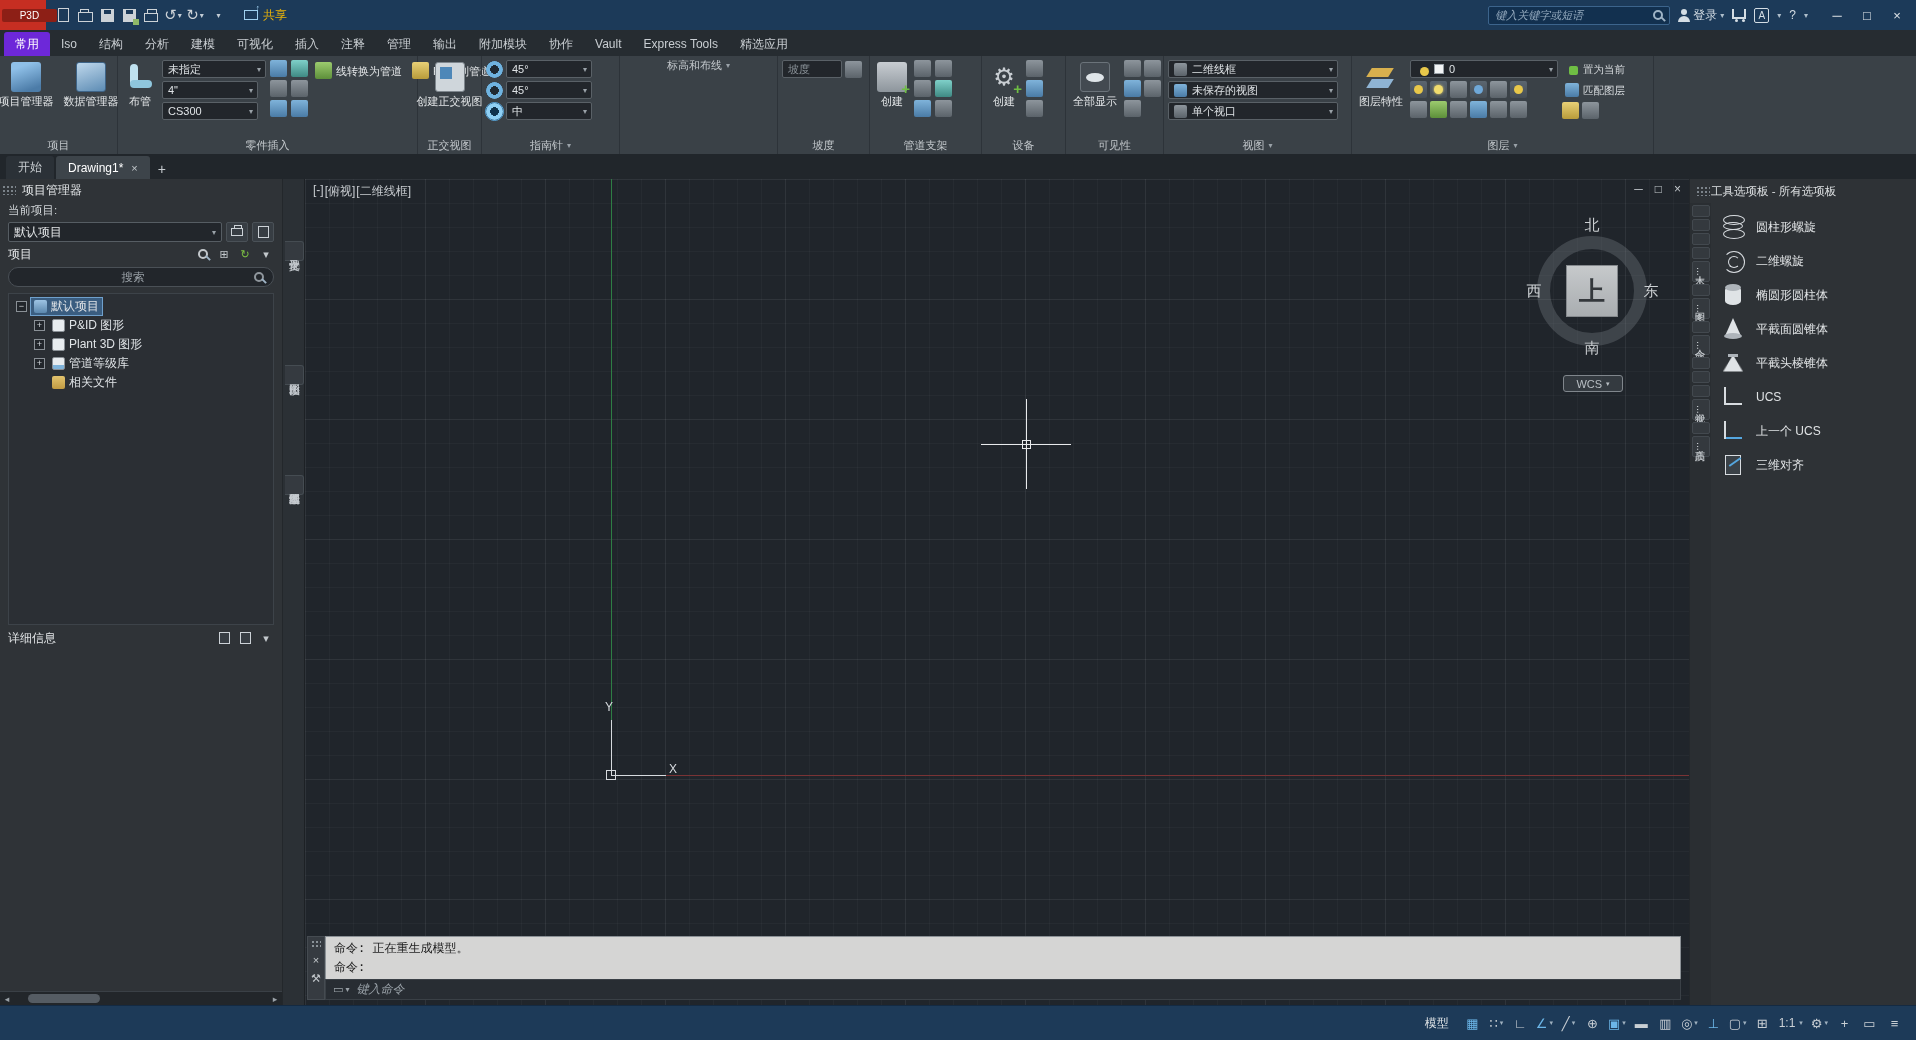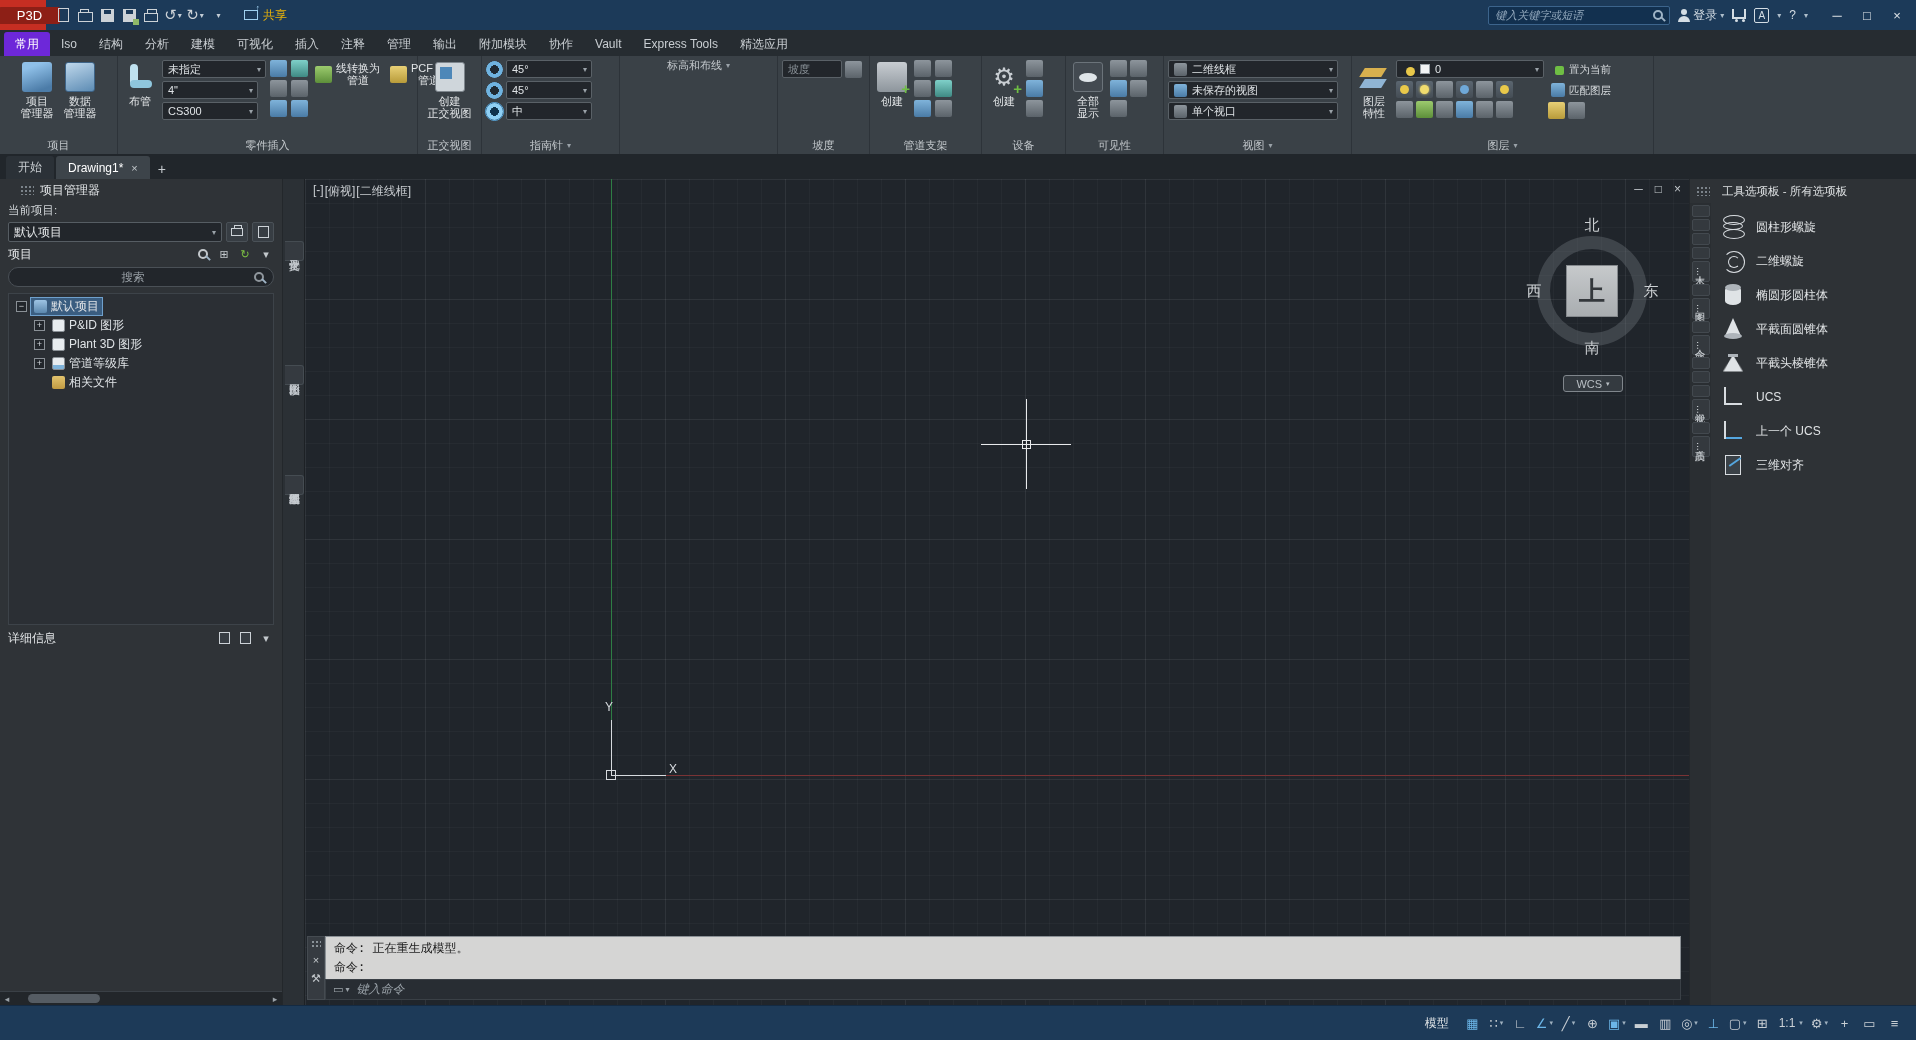--- a/index.html
+++ b/index.html
@@ -3,21 +3,21 @@
 <meta charset="utf-8">
 <style>
 *{box-sizing:border-box;margin:0;padding:0}
 html,body{width:1916px;height:1040px;overflow:hidden}
 body{font-family:"Liberation Sans","DejaVu Sans",sans-serif;font-size:12px;color:#d8dadc;background:#2a2e33}
 .app{width:1916px;height:1040px;display:flex;flex-direction:column}
 
 .titlebar{height:30px;background:#1c3a59;display:flex;align-items:center;position:relative;flex:none;padding-right:4px}
 .logo{width:46px;height:30px;background:#c62e22;display:flex;align-items:center;justify-content:center;gap:2px;color:#fff;flex:none}
 .logoA{font-weight:bold;font-size:15px}
-.logoSub{font-size:13px;background:#8d1f16;padding:1px 18px;border-radius:2px}
+.logoSub{font-size:10px;background:#8d1f16;padding:1px 18px;border-radius:2px}
 .qat{display:flex;align-items:center;margin-left:6px}
 .qbtn{height:24px;min-width:22px;display:flex;align-items:center;justify-content:center;gap:1px;border-radius:2px}
 .qcaret{font-size:8px;color:#c3cdd6}
 .qcaret:empty{display:none}
 .i-new{width:11px;height:14px;border:1px solid #ccd2d7}
 .i-open{width:15px;height:10px;border:1px solid #ccd2d7;position:relative;margin-top:3px}
 .i-open::before{content:"";position:absolute;top:-4px;left:1px;width:7px;height:3px;border:1px solid #ccd2d7;border-bottom:none}
 .i-save{width:13px;height:13px;background:#ccd2d7;position:relative}
 .i-save::before{content:"";position:absolute;top:1px;left:3px;width:7px;height:4px;background:#1c3a59}
 .i-saveas{width:13px;height:13px;background:#ccd2d7;position:relative}
@@ -53,21 +53,21 @@
 .rtab{padding:0 11px;height:24px;display:flex;align-items:center;color:#c9ced2;font-size:12px;white-space:nowrap}
 .rtab.active{background:#6d28d9;color:#fff;border-radius:3px 3px 0 0}
 
 .ribbon{height:98px;background:#3a4147;display:flex;flex:none}
 .panel{display:flex;flex-direction:column;border-right:1px solid #2d3339;flex:none}
 .pc{flex:1;display:flex;gap:4px;padding:4px 4px 0 4px;align-items:flex-start}
 .pc.center{justify-content:center}
 .pt{height:18px;font-size:11px;color:#c3c8cc;display:flex;align-items:center;justify-content:center;gap:4px}
 .pt .ca{font-size:8px;color:#9aa2a8}
 .big{display:flex;flex-direction:column;align-items:center;gap:3px;padding:2px 3px;border-radius:2px}
-.bl{display:flex;flex-direction:column;font-size:11px;line-height:12px;color:#e2e5e7;text-align:center;white-space:nowrap}
+.bl{display:flex;flex-direction:row;font-size:11px;line-height:12px;color:#e2e5e7;text-align:center;white-space:nowrap}
 .bi{width:30px;height:30px;border-radius:3px;position:relative;flex:none}
 .bi-pm{background:linear-gradient(160deg,#8fc0e8 20%,#4c7ca8 85%)}
 .bi-dm{background:linear-gradient(160deg,#bfd8ec,#5d8cb4);border:1px solid #3e6488}
 .bi-route{background:transparent}
 .bi-route::before{content:"";position:absolute;left:5px;top:2px;width:8px;height:22px;background:#bfe1ef;border-radius:4px}
 .bi-route::after{content:"";position:absolute;left:5px;top:18px;width:22px;height:8px;background:#8fc6dd;border-radius:4px}
 .bi-ortho{background:#cfd6db;border:1px solid #7e868d}
 .bi-ortho::before{content:"";position:absolute;left:4px;top:4px;width:12px;height:12px;background:#4d87b8}
 .bi-sup{background:linear-gradient(#c8cdd2,#8d959c)}
 .bi-sup::after{content:"+";position:absolute;right:-3px;bottom:-5px;color:#6fbe44;font-weight:bold;font-size:15px}
@@ -108,21 +108,21 @@
 
 .ftabs{height:25px;background:#21262b;display:flex;align-items:flex-end;padding-left:6px;gap:2px;flex:none}
 .ftab{height:23px;display:flex;align-items:center;gap:8px;padding:0 12px;background:#2b3137;color:#c9ced2;font-size:12px;border-radius:3px 3px 0 0}
 .ftab.active{background:#3d444a;color:#fff}
 .fclose{font-size:11px;color:#c3c8cc}
 .fadd{width:20px;height:20px;display:flex;align-items:center;justify-content:center;color:#c9ced2;font-size:14px}
 
 .main{flex:1;display:flex;min-height:0}
 
 .pm{width:283px;background:#2f3337;display:flex;flex-direction:column;flex:none;border-right:1px solid #23272b}
-.pmh{height:22px;display:flex;align-items:center;gap:6px;padding:0 20px;color:#e2e5e7;font-size:12px}
+.pmh{height:22px;display:flex;align-items:center;gap:6px;padding:0 2px;color:#e2e5e7;font-size:12px}
 .dots{width:14px;height:10px;background:radial-gradient(circle,#7b838a 1px,transparent 1.3px);background-size:4px 4px;flex:none}
 .pmlabel{font-size:11.5px;color:#cfd3d6;padding:2px 8px}
 .pmrow{display:flex;align-items:center;gap:4px;padding:2px 8px}
 .pmdd{flex:1;height:20px;background:#22262b;border:1px solid #565d63;border-radius:2px;display:flex;align-items:center;padding:0 5px;gap:5px;font-size:12px;color:#e2e5e7}
 .pmdd .ca{margin-left:auto;font-size:8px;color:#9aa2a8}
 .pbtn{width:22px;height:20px;border:1px solid #4a5157;border-radius:2px;background:#373d43;display:flex;align-items:center;justify-content:center}
 .i-printer{width:12px;height:8px;border:1px solid #ccd2d7;position:relative}
 .i-printer::before{content:"";position:absolute;top:-4px;left:2px;width:6px;height:3px;border:1px solid #ccd2d7;border-bottom:none}
 .i-pages{width:11px;height:12px;border:1px solid #ccd2d7;position:relative;background:#373d43}
 .i-pages::before{content:"";position:absolute;top:-3px;left:2px;width:11px;height:12px;border:1px solid #ccd2d7;z-index:-1}
@@ -180,21 +180,21 @@
 .cmdgrip .gdots{width:10px;height:8px;background:radial-gradient(circle,#8a9298 1px,transparent 1.3px);background-size:4px 4px}
 .cmdgrip .gx{color:#c3c8cc;font-size:11px}
 .cmdgrip .gw{color:#c3c8cc;font-size:11px}
 .cmdcol{flex:1;display:flex;flex-direction:column}
 .hist{flex:1;background:#d5d5d4;border:1px solid #8b9196;border-bottom:none;color:#1d1d1d;font-size:12px;font-family:"DejaVu Sans Mono","Liberation Mono",monospace;padding:2px 8px;line-height:19px}
 .cmdinput{height:22px;background:#282d33;border:1px solid #3a4046;display:flex;align-items:center;gap:7px;padding:0 7px}
 .cmdico{display:flex;align-items:center;gap:2px;color:#9aa1a8;font-size:11px}
 .cmdph{font-style:italic;color:#99a1a8;font-size:12px}
 
 .tp{width:227px;background:#2e3236;display:flex;flex-direction:column;flex:none;border-left:1px solid #23272b}
-.tph{height:24px;display:flex;align-items:center;gap:12px;padding:0 6px;font-size:11.5px;color:#dde0e2;white-space:nowrap}
+.tph{height:24px;display:flex;align-items:center;gap:1px;padding:0 6px;font-size:11.5px;color:#dde0e2;white-space:nowrap}
 .tpbody{flex:1;display:flex;min-height:0}
 .gstrip{width:21px;background:#2a2e32;display:flex;flex-direction:column;align-items:center;padding:2px 0;gap:2px}
 .gtab{writing-mode:vertical-rl;font-size:10.5px;color:#c3c8cc;background:#34393e;border:1px solid #43494f;border-radius:2px;padding:5px 1px;white-space:nowrap}
 .titems{flex:1;padding:8px 4px;display:flex;flex-direction:column;gap:2px;overflow:hidden}
 .tpitem{height:32px;display:flex;align-items:center;gap:10px;padding:0 5px;border-radius:2px}
 .tplabel{font-size:12px;color:#e0e3e5;white-space:nowrap}
 .pic{width:26px;height:26px;position:relative;flex:none}
 .pic.helix::before,.pic.helix::after,.pic.helix i{content:"";position:absolute;left:3px;width:20px;height:8px;border:1.5px solid #d8dce0;border-radius:50%}
 .pic.helix::before{top:1px}.pic.helix i{display:block;top:8px}.pic.helix::after{top:15px}
 .pic.spiral::before{content:"";position:absolute;left:3px;top:3px;width:20px;height:20px;border:1.5px solid #d8dce0;border-radius:50%;border-left-color:transparent}

